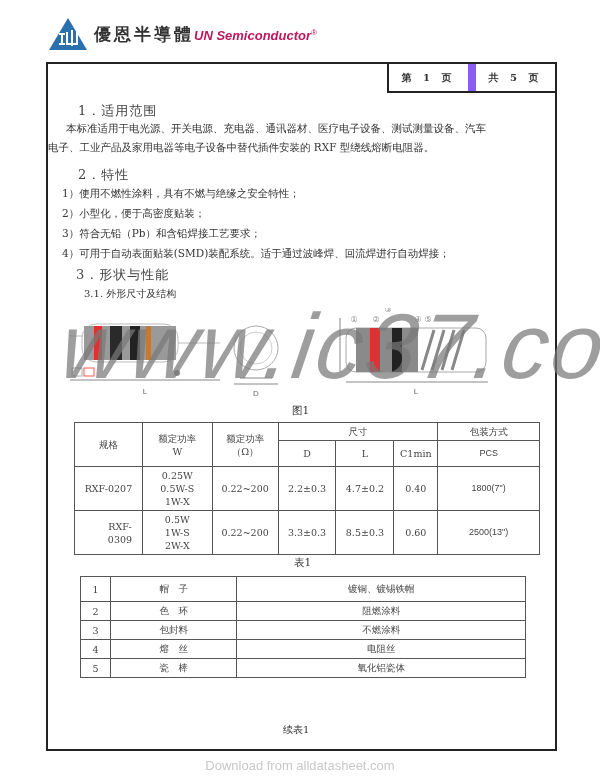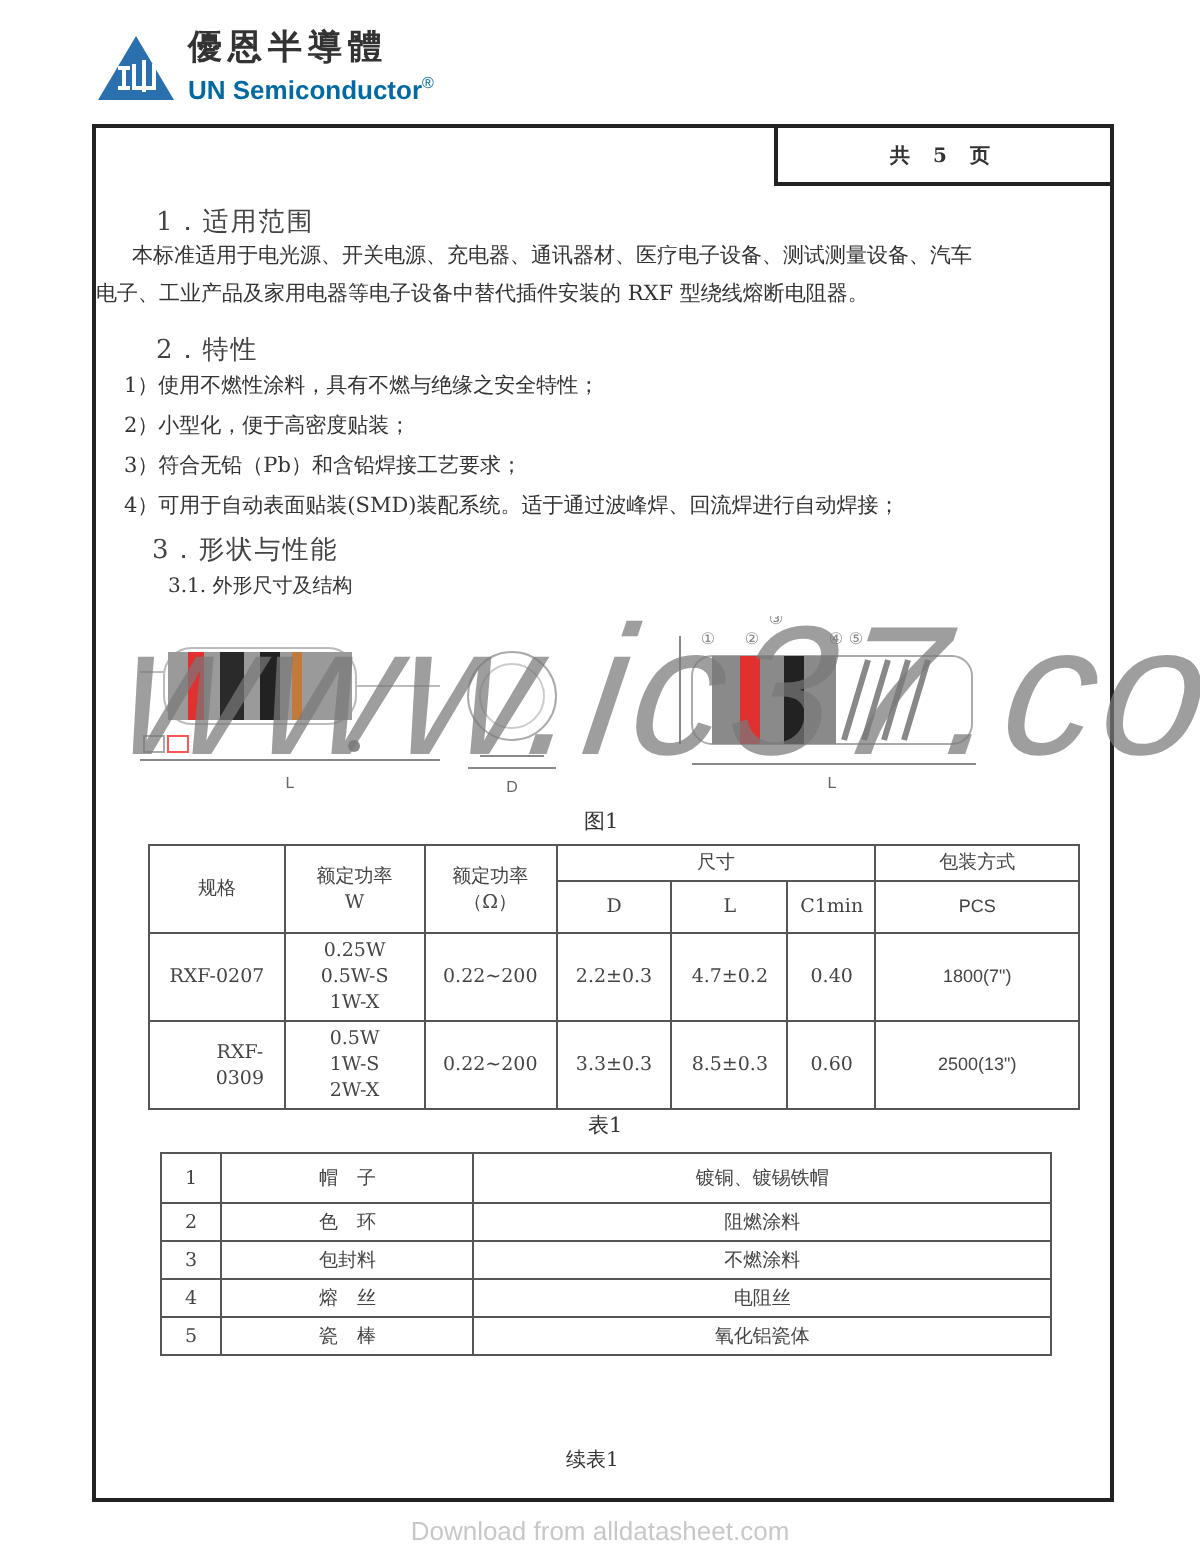--- a/index.html
+++ b/index.html
@@ -1,30 +1,30 @@
 <!DOCTYPE html>
 <html><head>
 <meta charset="utf-8">
 <style>
   * { box-sizing: border-box; margin: 0; padding: 0; }
   html, body { width: 600px; height: 776px; background: #ffffff; overflow: hidden; }
   body { position: relative; font-family: "DejaVu Serif", "Liberation Serif", serif; color: #333; }
 
   .logo { position: absolute; left: 48px; top: 14px; height: 40px; display: flex; align-items: center; }
   .logo-mark { width: 40px; height: 34px; position: relative; }
-  .logo-text { margin-left: 6px; display: flex; flex-direction: column; }
+  .logo-text { margin-left: 6px; display: flex; }
   .logo-cn { font-family: "DejaVu Serif", serif; font-size: 17px; font-weight: bold; color: #333; letter-spacing: 3px; line-height: 19px; }
-  .logo-en { font-family: "Liberation Sans", sans-serif; font-size: 13px; font-weight: bold; color: #0369a1; line-height: 15px; }
+  .logo-en { font-family: "Liberation Sans", sans-serif; font-size: 13px; font-weight: bold; color: #be185d; line-height: 15px; font-style: italic; }
   .logo-en sup { font-size: 8px; font-weight: normal; }
 
   .frame { position: absolute; left: 46px; top: 62px; width: 511px; height: 689px; border: 2px solid #222; }
 
   .pagebox { position: absolute; right: -2px; top: -2px; width: 170px; height: 31px; display: flex; border: 2px solid #222; }
   .pagebox div { flex: 1; display: flex; align-items: center; justify-content: center; font-size: 10px; font-weight: bold; letter-spacing: 4px; color: #333; }
-  .pagebox div + div { border-left: 6px solid #8b5cf6; }
+  .pagebox div + div { border-left: 8px solid #8b5cf6; }
 
   .h1 { position: absolute; font-size: 13px; color: #444; letter-spacing: 1px; }
   .p { position: absolute; font-size: 10.5px; color: #333; line-height: 19px; }
 
   .diagram { position: absolute; left: 70px; top: 308px; width: 470px; height: 92px; }
   .fig-cap { position: absolute; left: 292px; top: 404px; font-size: 10.5px; color: #333; }
 
   table { border-collapse: collapse; position: absolute; }
   td, th { border: 1px solid #555; text-align: center; font-weight: normal; color: #444; }
 
@@ -56,20 +56,21 @@
     </svg>
   </div>
   <div class="logo-text">
     <span class="logo-cn">優恩半導體</span>
     <span class="logo-en"><span>UN Semiconductor</span><sup>®</sup></span>
   </div>
 </div>
 
 <div class="frame">
   <div class="pagebox">
+    <div>第 1 页</div>
     <div>共 5 页</div>
   </div>
 </div>
 
 <div class="h1" style="left:78px;top:102px;">1．适用范围</div>
 <div class="p" style="left:66px;top:119px;">本标准适用于电光源、开关电源、充电器、通讯器材、医疗电子设备、测试测量设备、汽车</div>
 <div class="p" style="left:48px;top:138px;">电子、工业产品及家用电器等电子设备中替代插件安装的 RXF 型绕线熔断电阻器。</div>
 
 <div class="h1" style="left:78px;top:166px;">2．特性</div>
 <div class="p" style="left:62px;top:184px;">1）使用不燃性涂料，具有不燃与绝缘之安全特性；</div>

